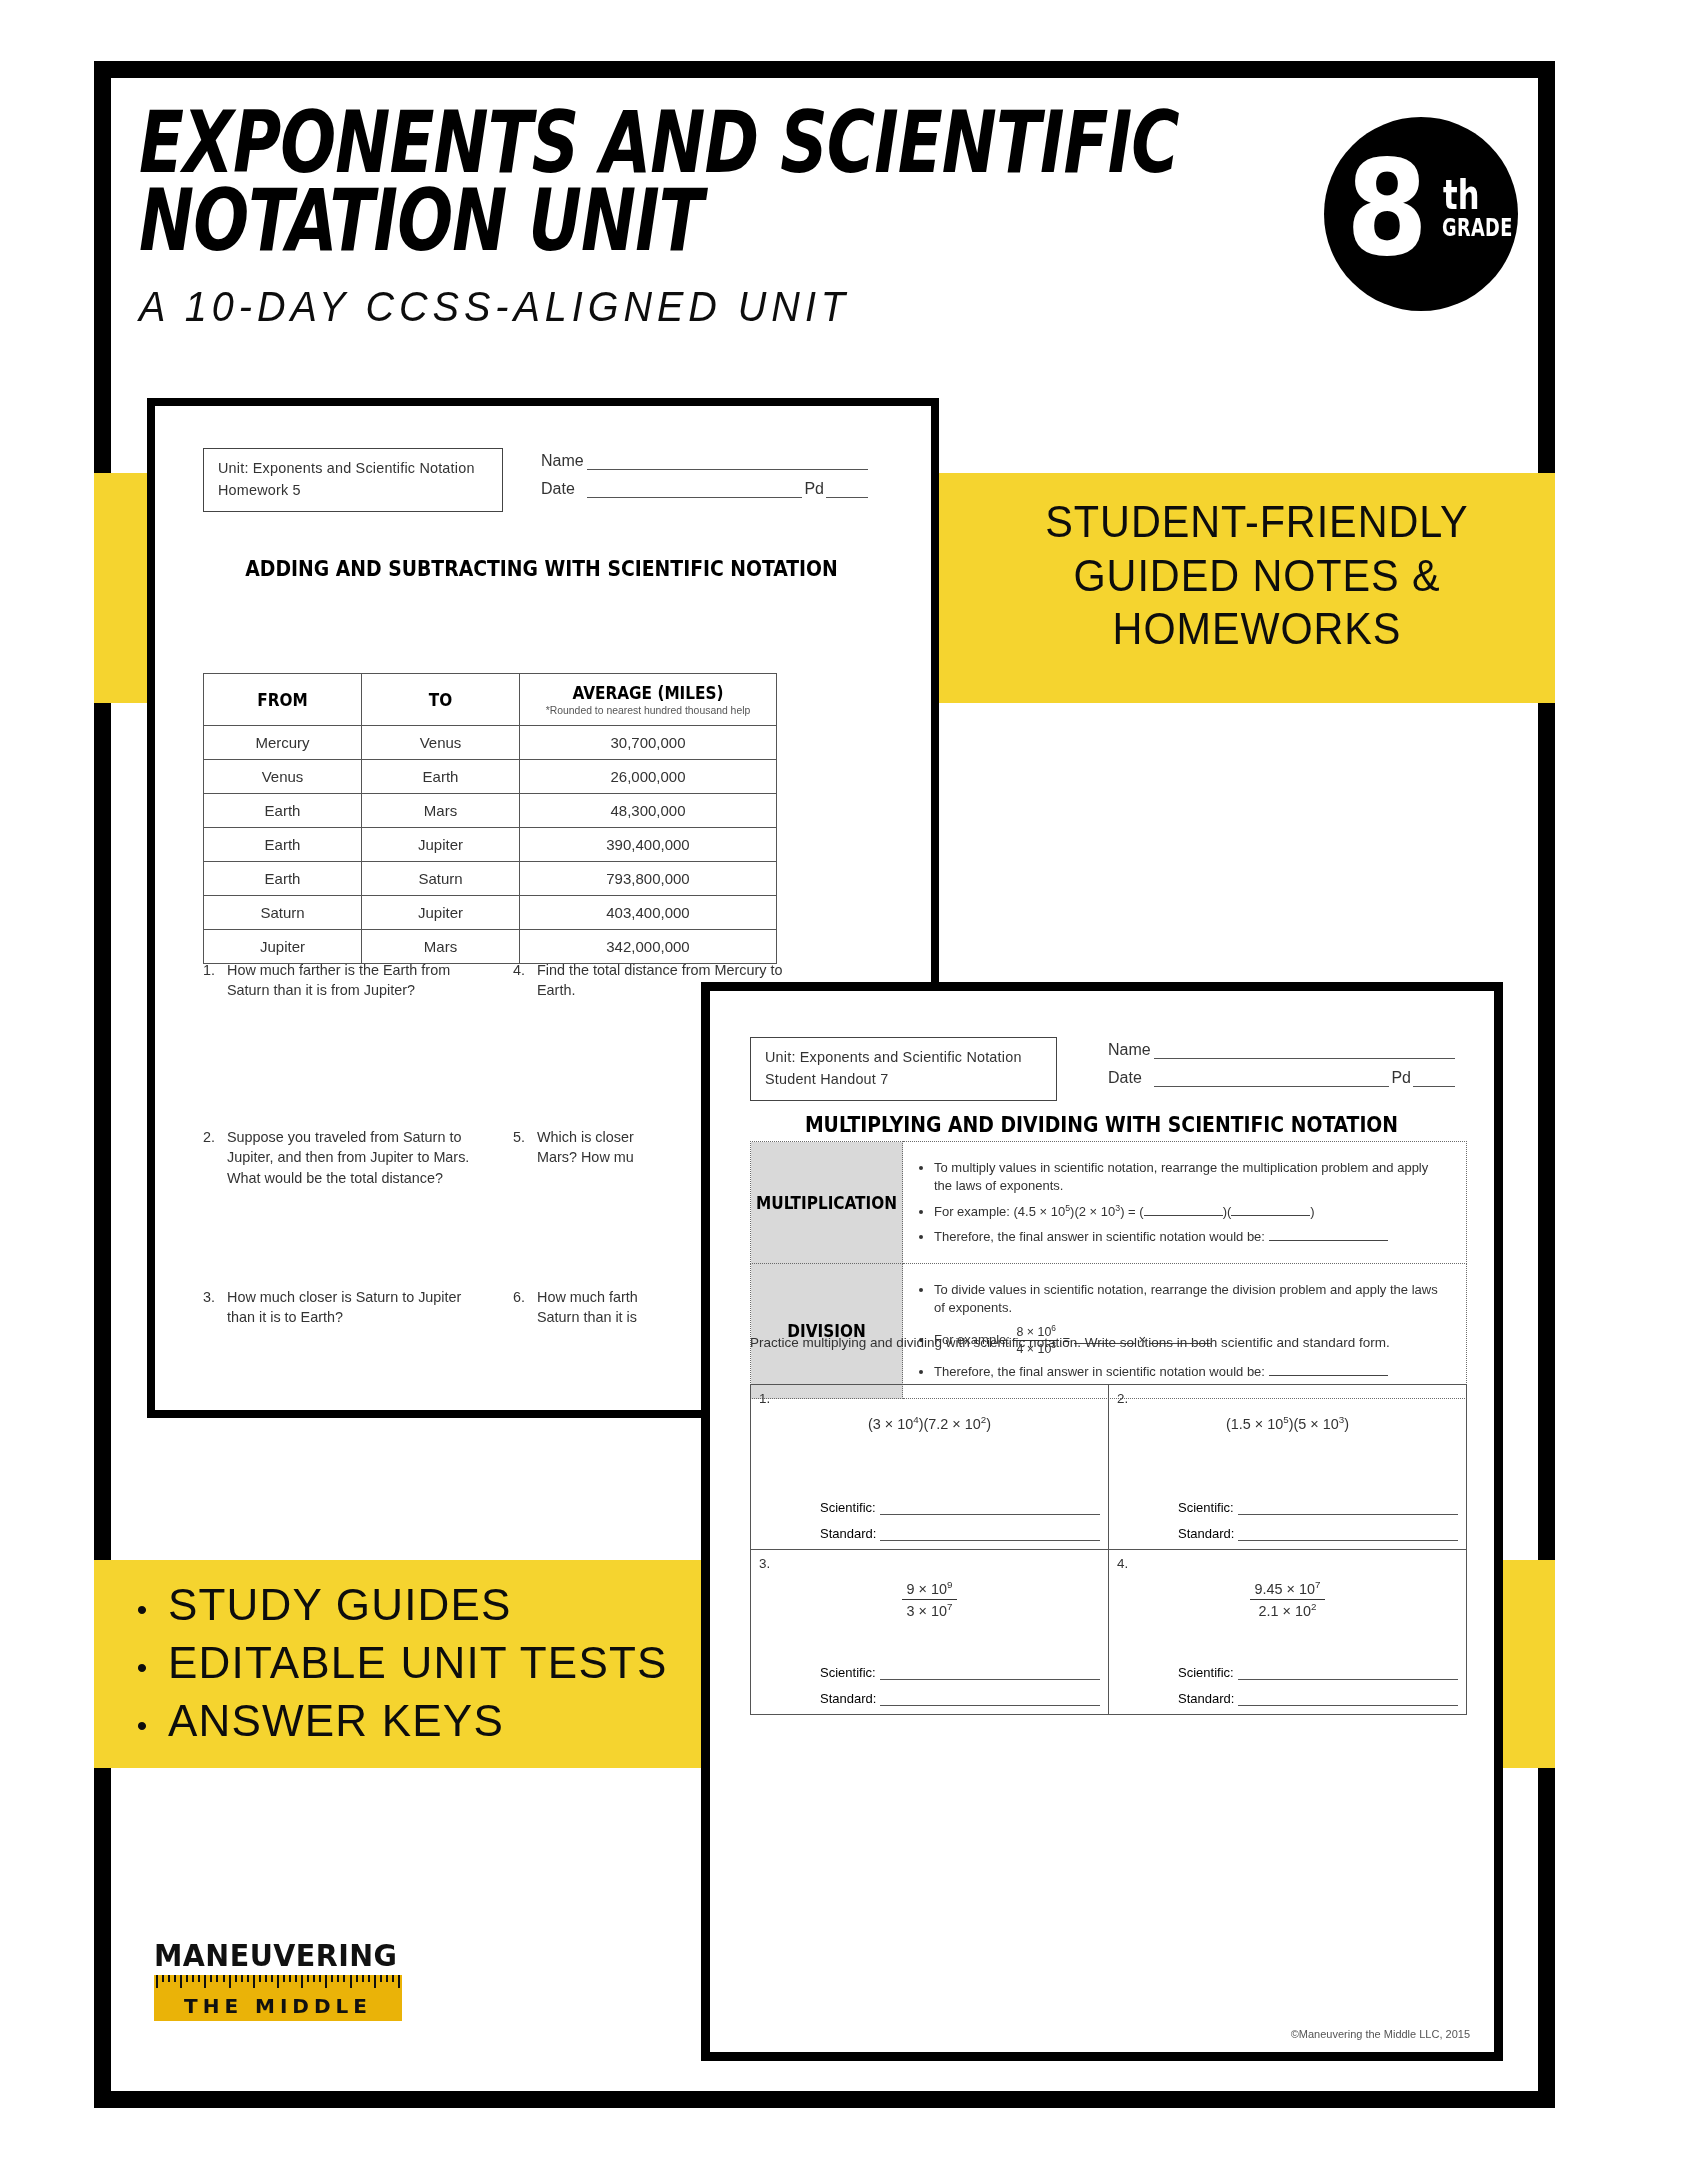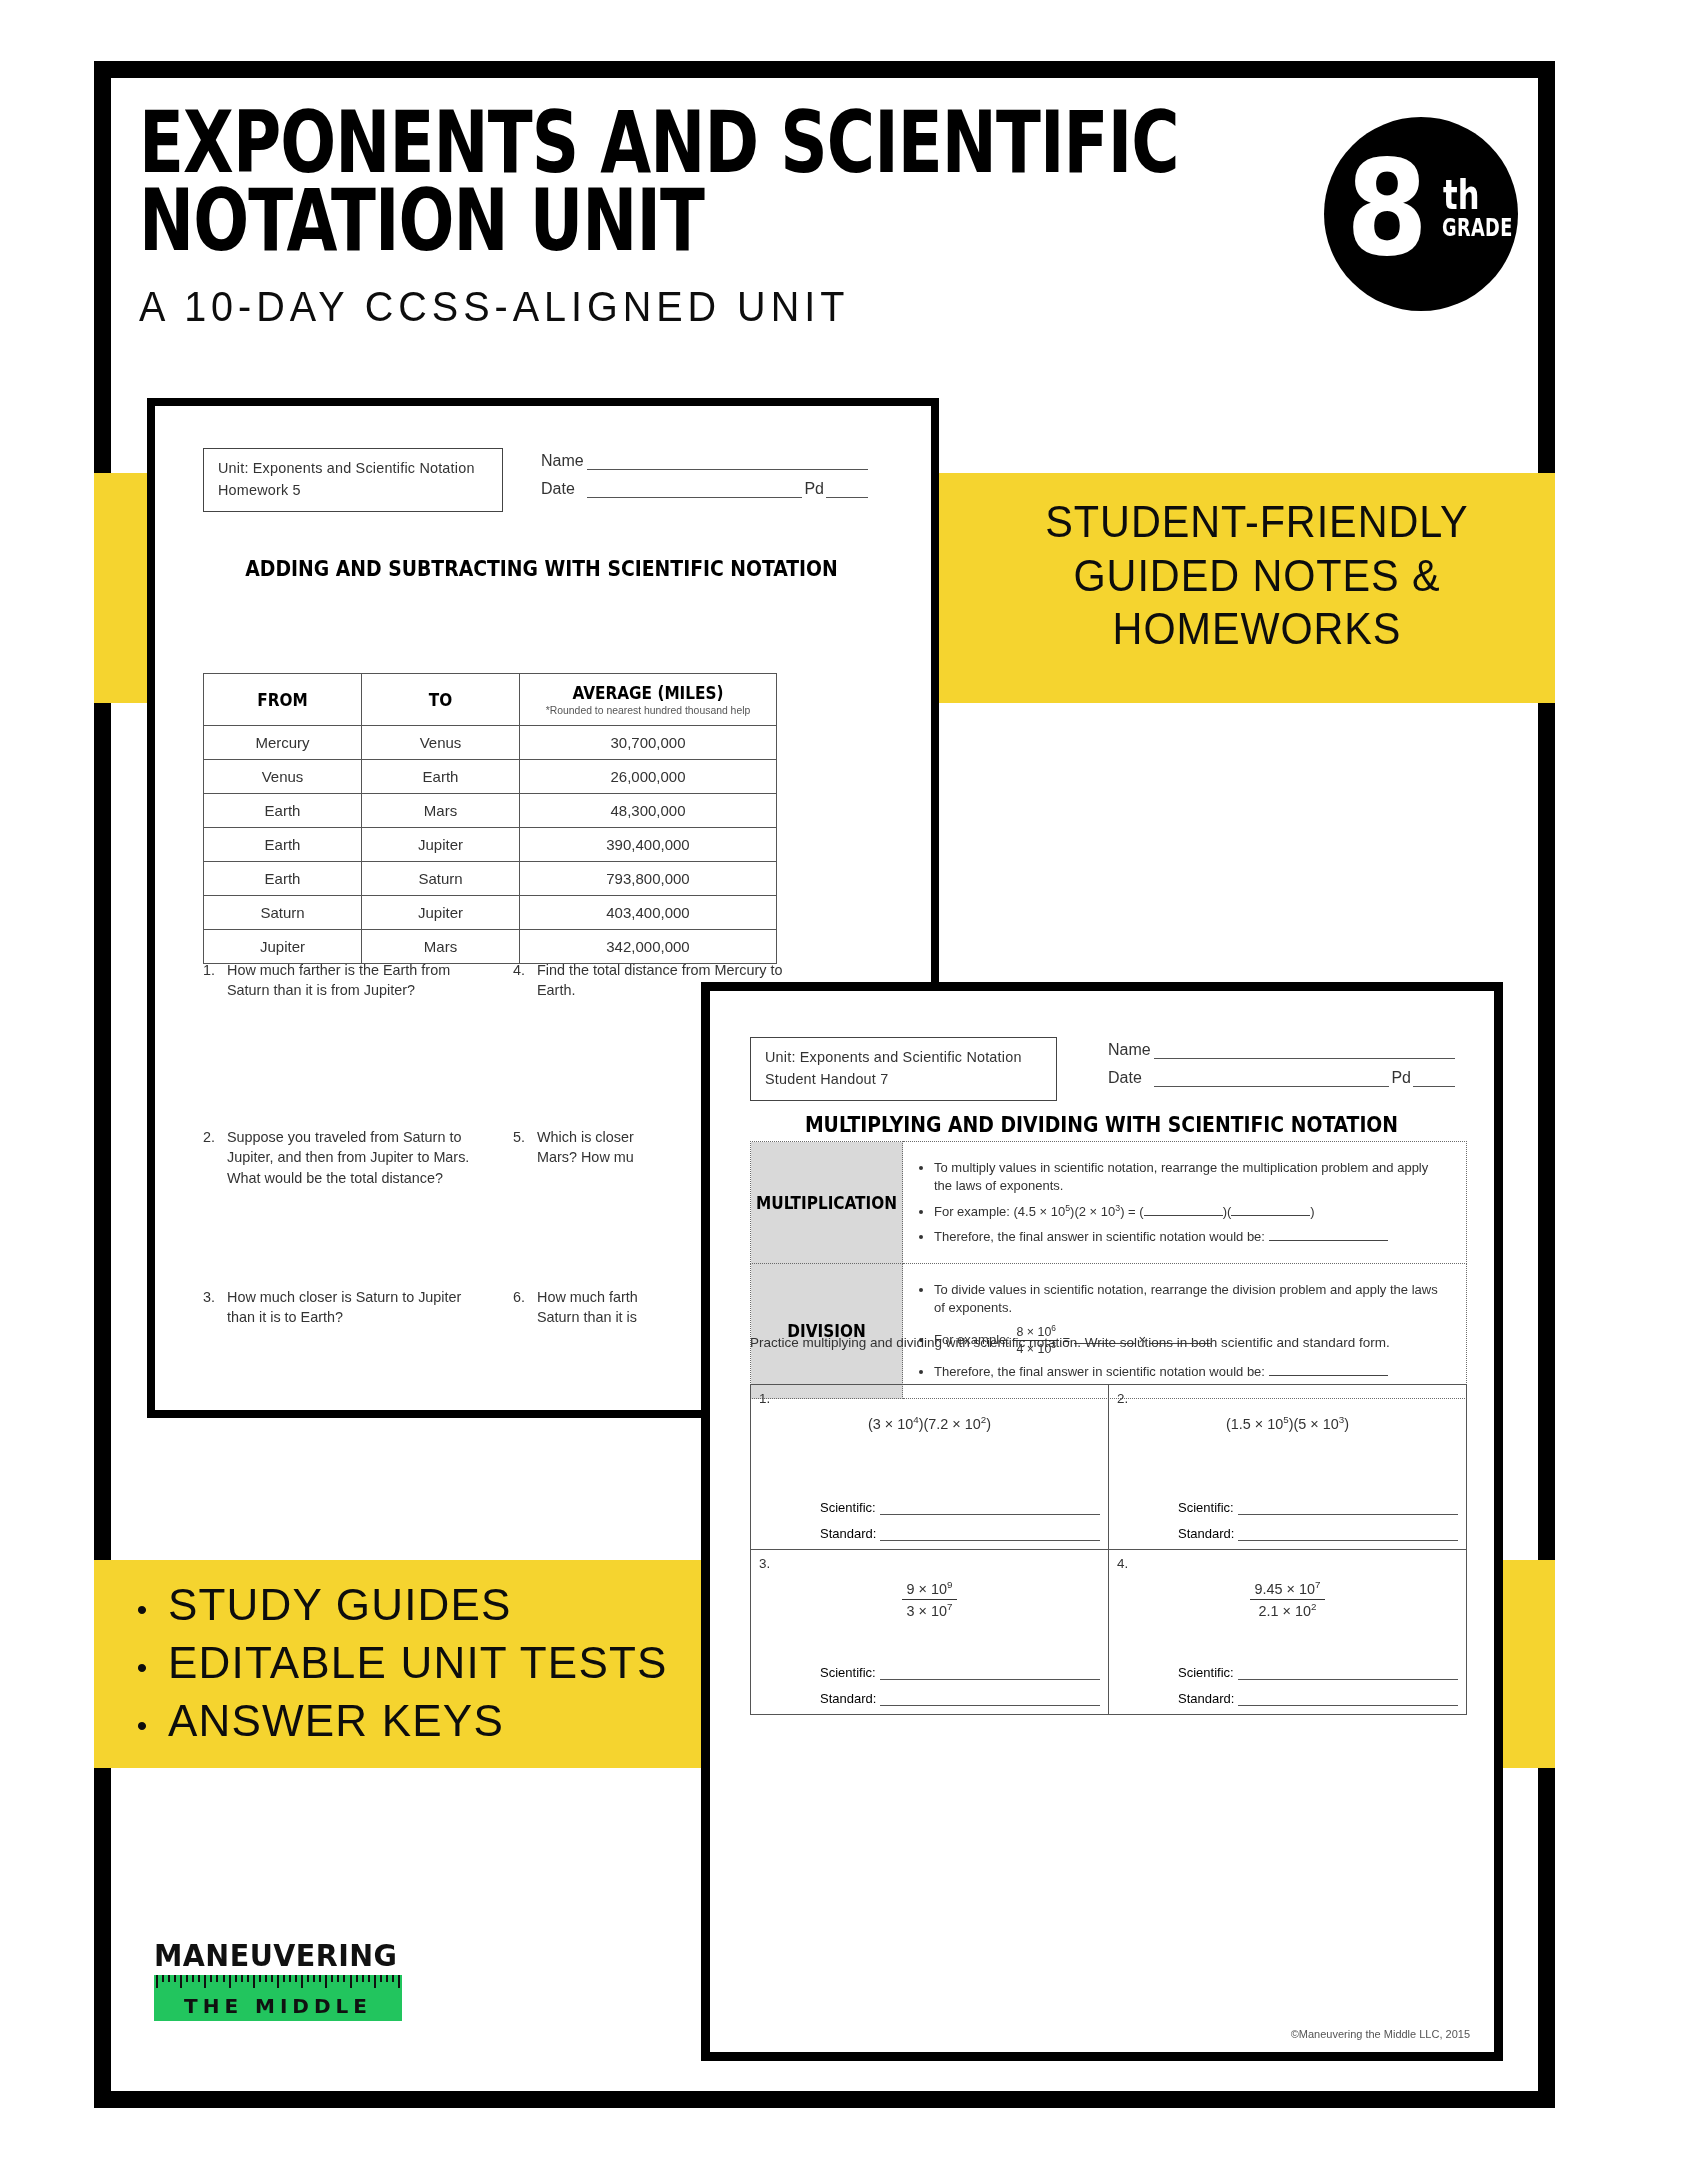--- a/index.html
+++ b/index.html
@@ -47,20 +47,21 @@
     top: 1560px;
     width: 1461px;
     height: 208px;
   }
 
   
   #header {
     position: absolute;
     left: 139px; top: 104px;
     width: 1158px;
+    font-style: italic;
   }
   .title-line {
     font-family: "DejaVu Sans Condensed", "Liberation Sans Narrow", "Liberation Sans", sans-serif;
     font-weight: 700;
     font-size: 85px;
     line-height: 0.92;
     letter-spacing: -1px;
     color: #000;
     transform: scaleX(0.86);
     transform-origin: left center;
@@ -376,21 +377,21 @@
     font-weight: 700;
     font-size: 31px;
     letter-spacing: 0.5px;
     color: #111;
     transform: scaleX(0.92);
     transform-origin: left bottom;
     line-height: 1;
   }
   #logo-bar {
     margin-top: 4px;
-    background: #22c55e;
+    background: #eab308;
     height: 46px;
     position: relative;
     overflow: hidden;
   }
   #logo-ticks {
     position: absolute;
     left: 0; top: 0;
     width: 100%;
     height: 15px;
     display: flex;

